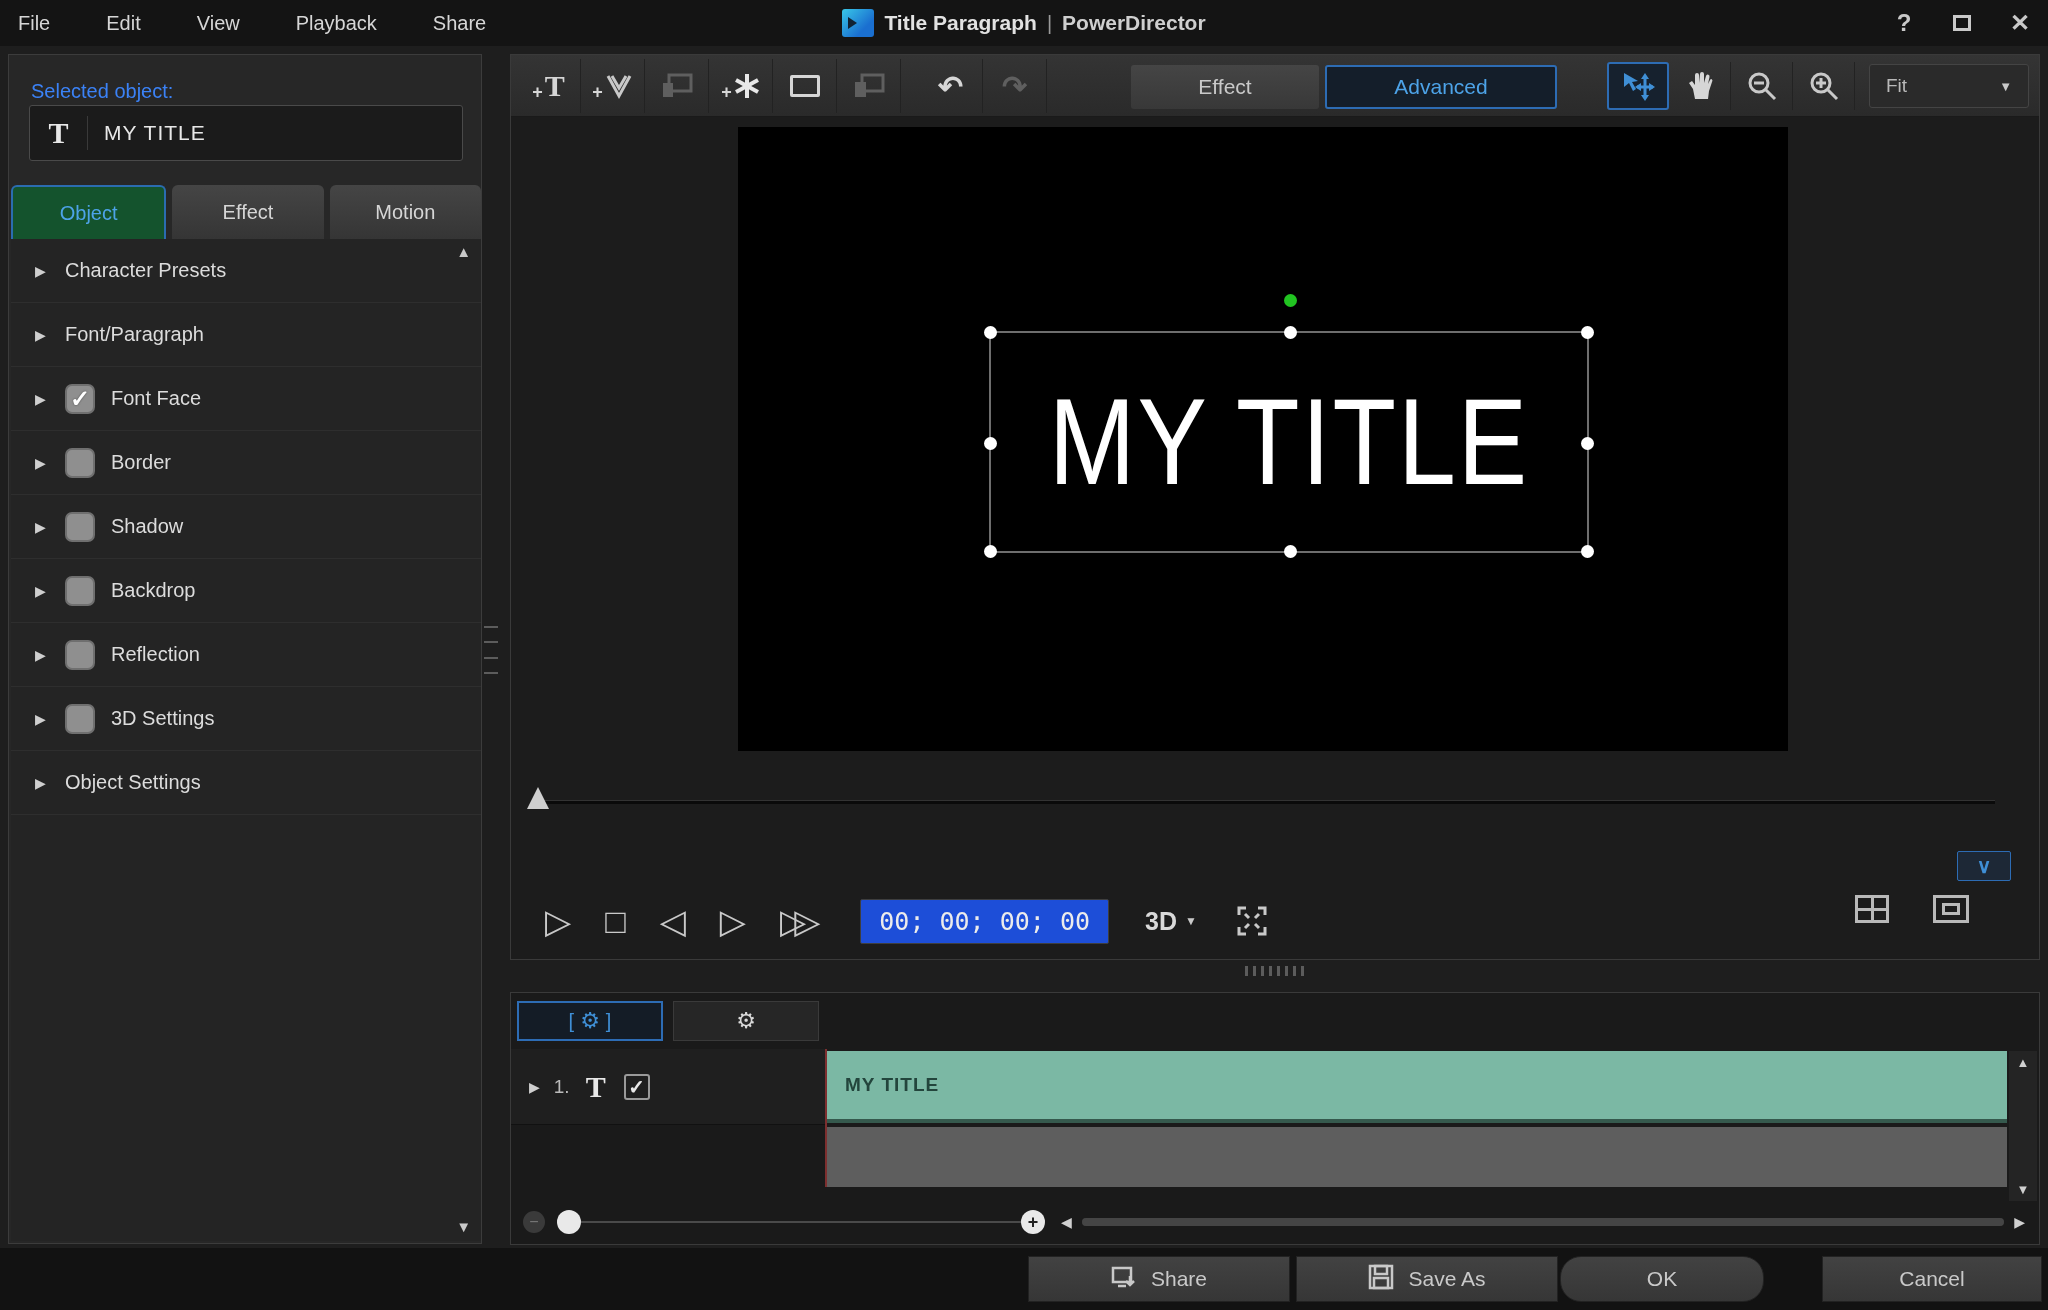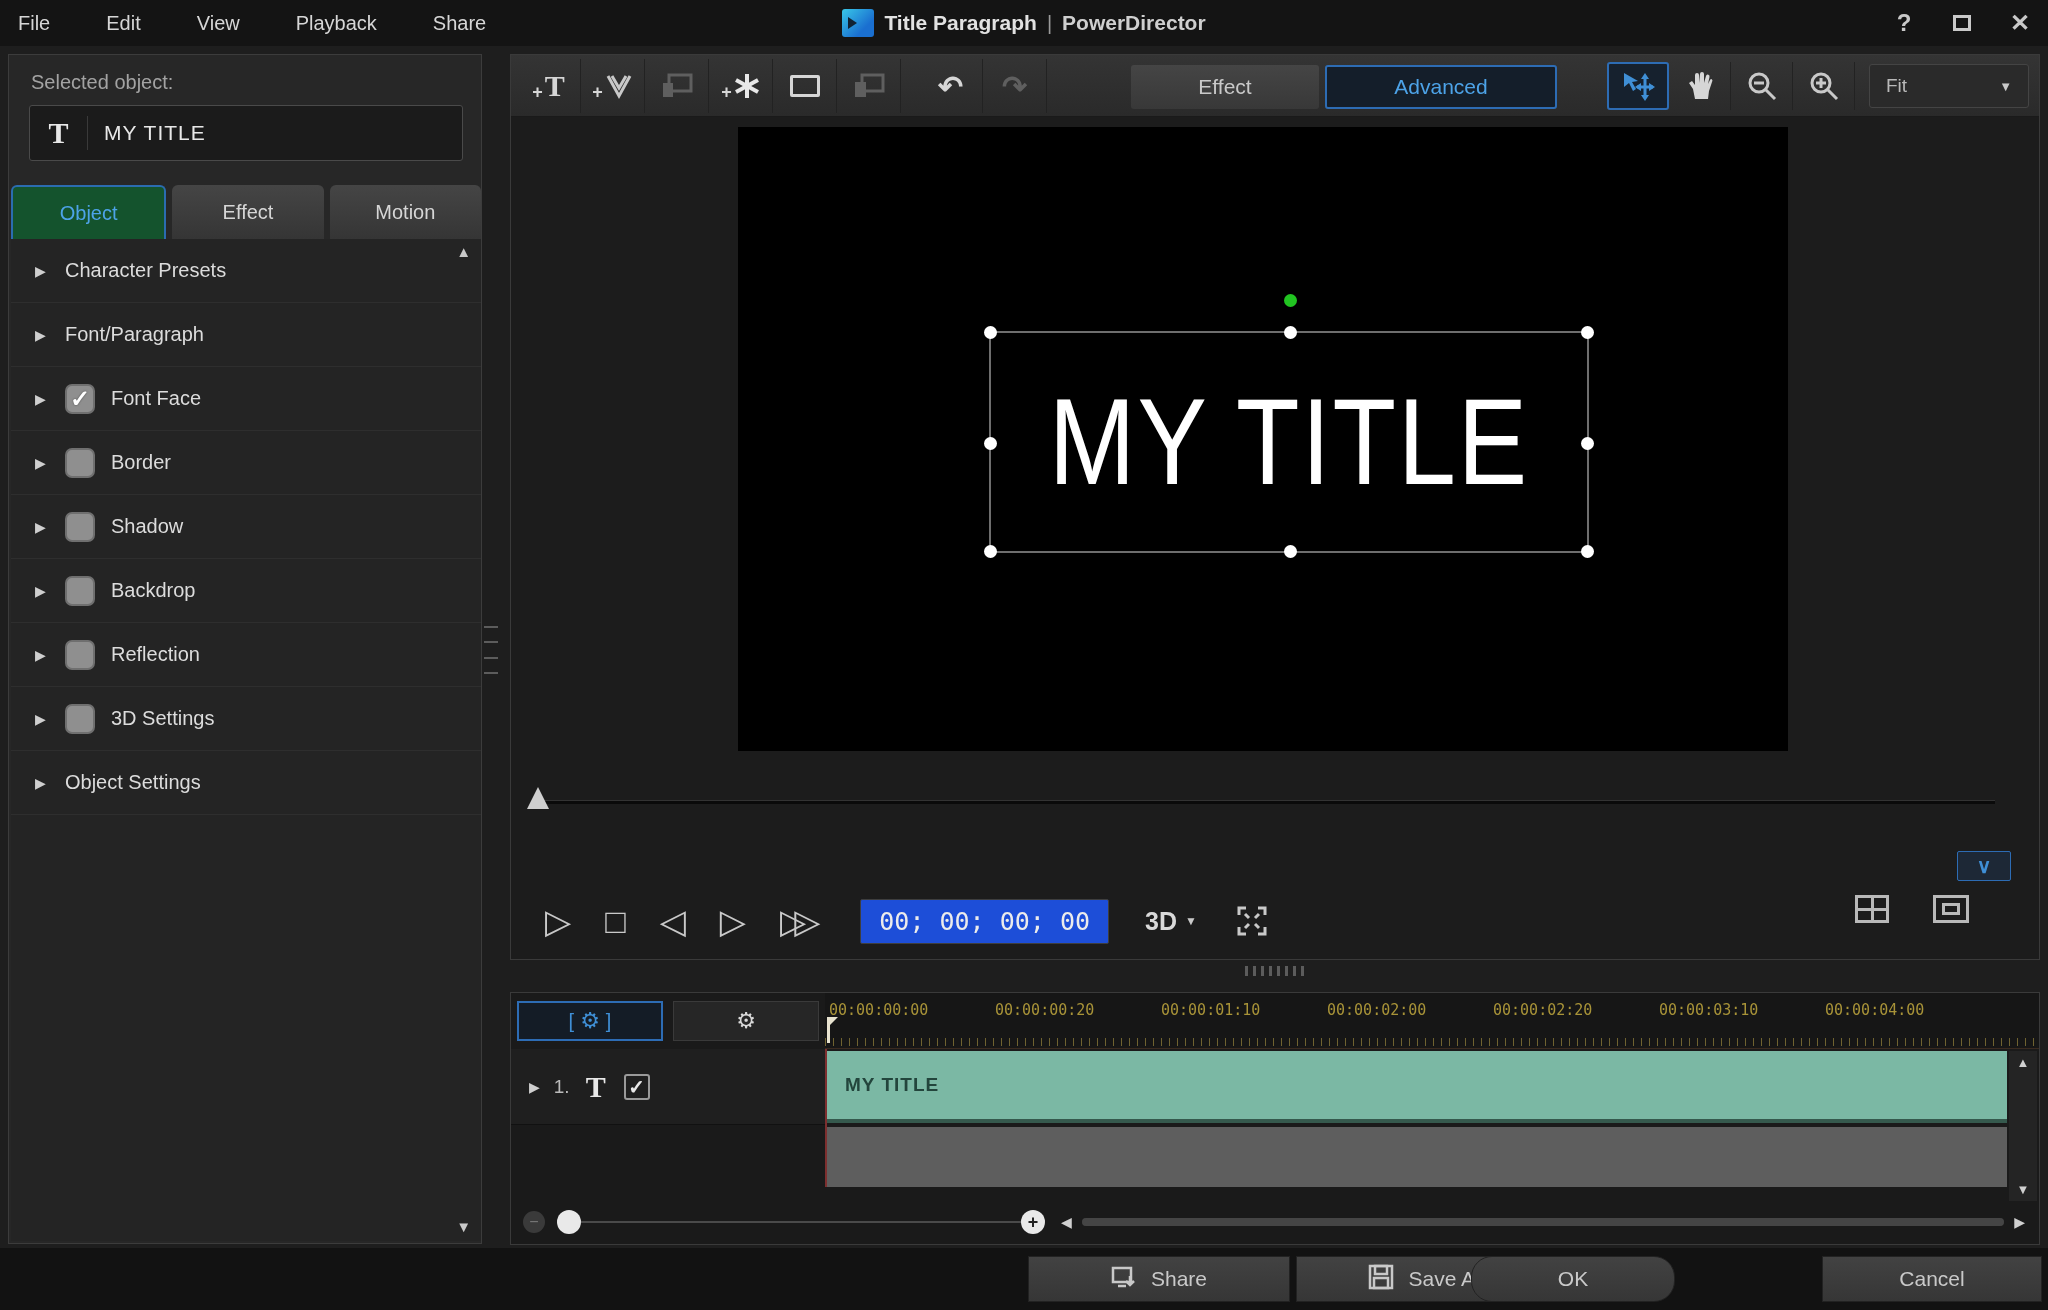--- a/index.html
+++ b/index.html
@@ -16,21 +16,21 @@
   .app-icon:before { content:""; position:absolute; left:6px; top:8px; border-left:9px solid #123; border-top:6px solid transparent; border-bottom:6px solid transparent; }
   .title-text { color:#e2e2e2; font-size:21px; font-weight:bold; }
   .title-sep { color:#9a9a9a; font-size:20px; }
   .title-app { color:#cfcfcf; font-size:21px; font-weight:bold; }
   .win-controls { position:absolute; right:14px; top:0; height:46px; display:flex; align-items:center; gap:30px; }
   .win-btn { color:#c9c9c9; font-size:24px; font-weight:bold; width:28px; text-align:center; cursor:default; }
   .max-box { display:inline-block; width:18px; height:16px; border:3px solid #c9c9c9; }
 
   
   .left-panel { position:absolute; left:8px; top:54px; width:474px; height:1190px; background:#272727; border:1px solid #3c3c3c; }
-  .sel-label { position:absolute; left:22px; top:16px; color:#a3a3a3; font-size:20px; }
+  .sel-label { position:absolute; left:22px; top:25px; color:#3b82f6; font-size:20px; }
   .sel-input { position:absolute; left:20px; top:50px; width:434px; height:56px; background:#1b1b1b; border:1px solid #4a4a4a; border-radius:3px; display:flex; align-items:center; }
   .sel-input .t-glyph { width:58px; text-align:center; color:#e8e8e8; font-family:"Liberation Serif",serif; font-size:30px; font-weight:bold; border-right:1px solid #3a3a3a; }
   .sel-input .t-value { color:#e8e8e8; font-size:21px; padding-left:16px; letter-spacing:1px; }
   .tabs { position:absolute; left:2px; top:130px; width:470px; height:54px; display:flex; gap:6px; }
   .tab { flex:1; display:flex; align-items:center; justify-content:center; font-size:20px; border-radius:6px 6px 0 0; background:linear-gradient(#454545,#353535); color:#d6d6d6; cursor:default; }
   .tab.active { background:#14532d; border:2px solid #2b6cb0; border-bottom:none; color:#4da3e8; }
   .sections { position:absolute; left:2px; top:184px; width:470px; bottom:2px; background:#242424; }
   .section-row { height:64px; display:flex; align-items:center; padding-left:24px; border-bottom:1px solid #2e2e2e; }
   .tri { color:#cfcfcf; font-size:14px; width:30px; }
   .checkbox { width:30px; height:30px; border-radius:7px; background:#8f8f8f; border:2px solid #6f6f6f; margin-right:16px; display:flex; align-items:center; justify-content:center; }
@@ -124,21 +124,21 @@
   .hs-left { color:#d0d0d0; font-size:14px; margin-left:16px; }
   .hs-track { flex:1; height:8px; background:#2c2c2c; border-radius:4px; margin:0 10px; position:relative; }
   .hs-thumb { position:absolute; left:0; top:0; height:8px; width:100%; background:#454545; border-radius:4px; }
   .hs-right { color:#d0d0d0; font-size:14px; margin-right:14px; }
 
   
   .footer { position:absolute; left:0; bottom:0; width:2048px; height:62px; background:#121212; }
   .f-btn { position:absolute; top:8px; height:46px; background:linear-gradient(#424242,#363636); border:1px solid #222; color:#c9c9c9; font-size:21px; display:flex; align-items:center; justify-content:center; gap:14px; }
   .f-share { left:1028px; width:262px; }
   .f-saveas { left:1296px; width:262px; }
-  .f-ok { left:1471px; width:204px;border-radius:21px; }
+  .f-ok { left:1560px; width:204px;border-radius:21px; }
   .f-cancel { left:1822px; width:220px; }
   .f-icon svg { width:26px; height:26px; }
 </style>
 </head>
 <body>
 
 <div class="window">
 
   <div class="titlebar">
     <div class="menubar">
@@ -384,31 +384,20 @@
   <div class="timeline">
     <div class="kf-btn active" style="left:6px;">
       <span class="kf-brackets">[</span>
       <span>⚙</span>
       <span class="kf-brackets">]</span>
     </div>
     <div class="kf-btn" style="left:162px;">
       <span>⚙</span>
     </div>
 
-    <div class="ruler">
-      <span class="ruler-label" style="left:4px;">00:00:00:00</span>
-      <span class="ruler-label" style="left:170px;">00:00:00:20</span>
-      <span class="ruler-label" style="left:336px;">00:00:01:10</span>
-      <span class="ruler-label" style="left:502px;">00:00:02:00</span>
-      <span class="ruler-label" style="left:668px;">00:00:02:20</span>
-      <span class="ruler-label" style="left:834px;">00:00:03:10</span>
-      <span class="ruler-label" style="left:1000px;">00:00:04:00</span>
-      <div class="ruler-ticks"></div>
-      <div class="ruler-flag"></div>
-    </div>
 
     <div class="track-head">
       <span class="th-arrow">▶</span>
       <span class="th-num">1.</span>
       <span class="th-T">T</span>
       <span class="th-check">
           <span>✓</span>
         </span>
     </div>
 

